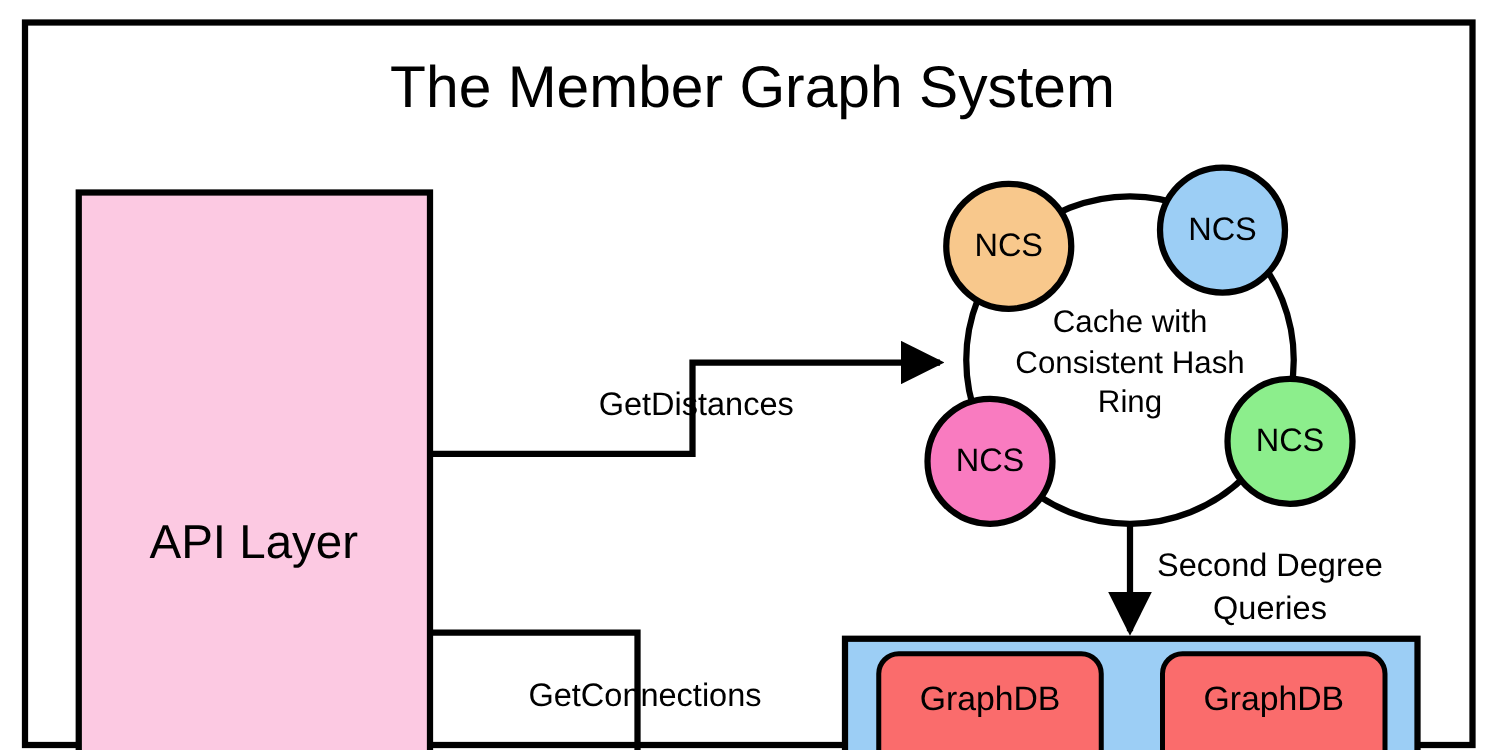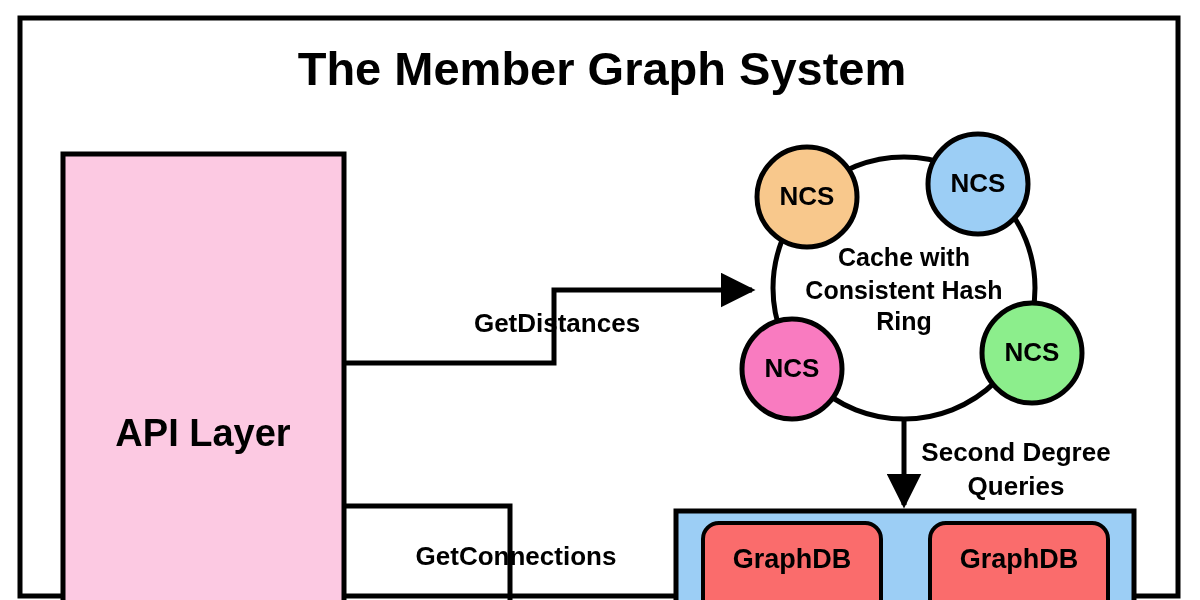--- a/index.html
+++ b/index.html
@@ -9,21 +9,20 @@
   }
   body {
     font-family: "Liberation Sans", sans-serif;
   }
   #diagram-root {
     position: relative;
     width: 1200px;
     height: 600px;
     background: #ffffff;
     overflow: hidden;
-    font-weight: bold;
   }
   svg#diagram-svg {
     display: block;
     width: 1200px;
     height: 600px;
   }
   .stroke-hard {
     stroke: #000000;
     fill: none;
   }

